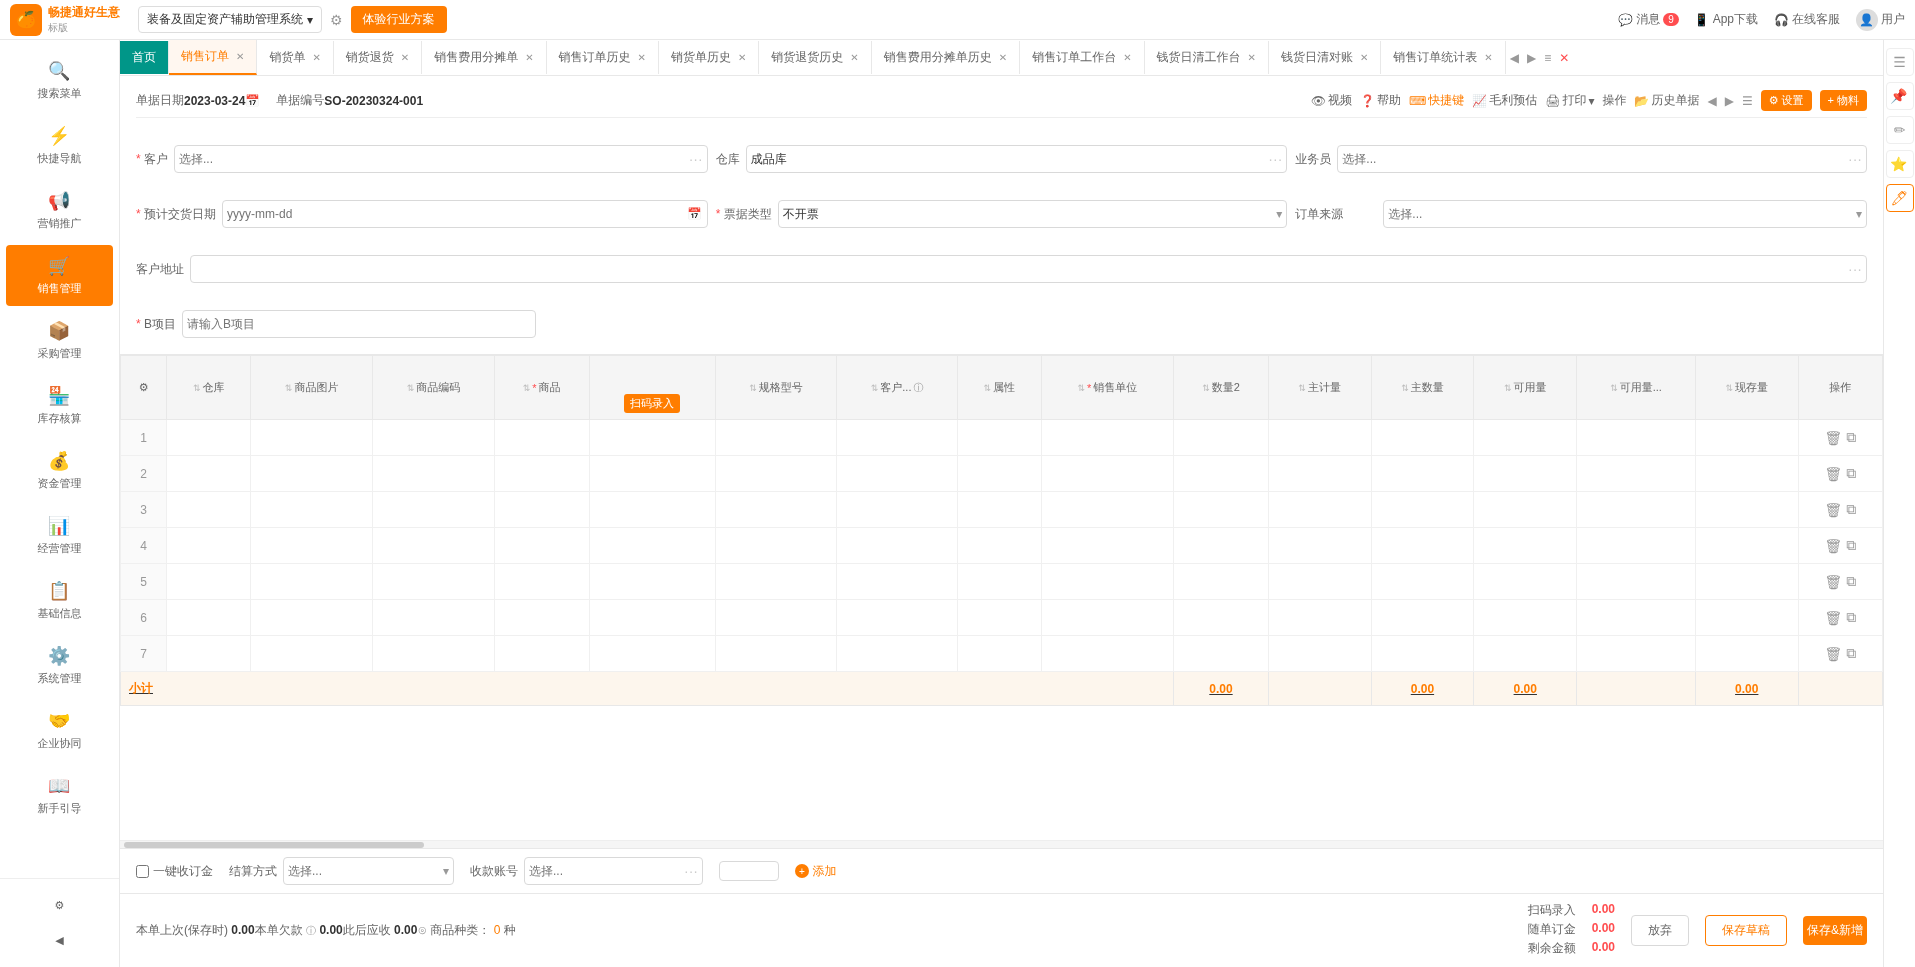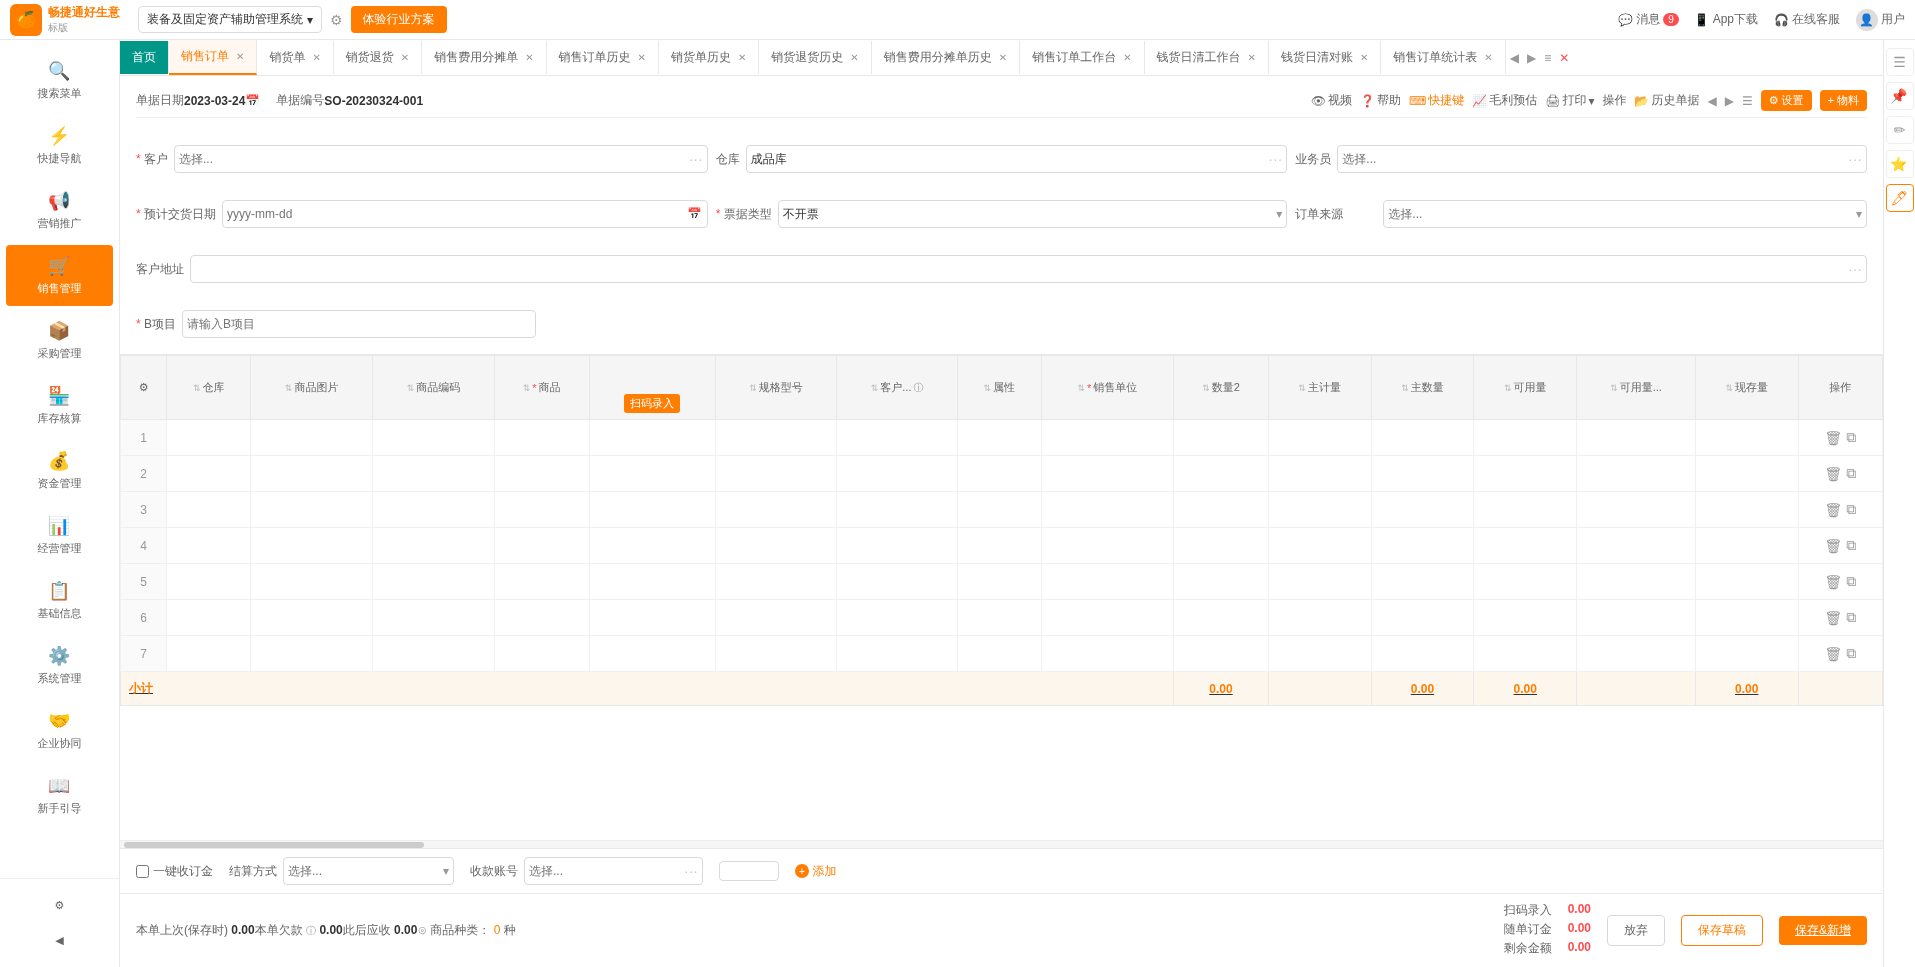--- a/index.html
+++ b/index.html
@@ -100,21 +100,21 @@
     
     .bottom-bar { background: white; border-top: 1px solid #e8e8e8; padding: 8px 16px; display: flex; align-items: center; justify-content: space-between; }
     .bottom-left { display: flex; font-size: 12px; color: #666; }
     .bottom-left span strong { color: #333; }
     .bottom-right { display: flex; align-items: center; gap: 16px; }
     .summary-box { text-align: right; font-size: 12px; color: #666; }
     .summary-row { display: flex; justify-content: space-between; gap: 16px; margin-bottom: 2px; }
     .summary-val { color: #ff4d4f; font-weight: bold; }
     .btn-discard { border: 1px solid #d9d9d9; background: white; border-radius: 4px; padding: 6px 16px; cursor: pointer; font-size: 12px; color: #666; }
     .btn-save-draft { border: 1px solid #ff7d00; background: white; color: #ff7d00; border-radius: 4px; padding: 6px 16px; cursor: pointer; font-size: 12px; }
-    .btn-save-new { background: #ff7d00; color: white; border: none; border-radius: 4px; padding: 6px 16px; cursor: pointer; font-size: 12px; text-decoration: underline; }
+    .btn-save-new { background: #ff7d00; color: white; border: none; border-radius: 4px; padding: 6px 4px; cursor: pointer; font-size: 12px; }
 
     
     .right-panel { width: 32px; background: #fff; border-left: 1px solid #e8e8e8; display: flex; flex-direction: column; align-items: center; padding-top: 8px; gap: 6px; }
     .right-panel-btn { width: 28px; height: 28px; display: flex; align-items: center; justify-content: center; cursor: pointer; color: #999; font-size: 14px; border: 1px solid #eee; border-radius: 4px; }
     .right-panel-btn.active { color: #ff7d00; border-color: #ff7d00; }
 
     
     .scroll-bar-area { height: 8px; background: #f5f5f5; border-top: 1px solid #eee; display: flex; align-items: center; padding: 0 4px; }
     .scroll-thumb { width: 300px; height: 6px; background: #ccc; border-radius: 3px; }
 

